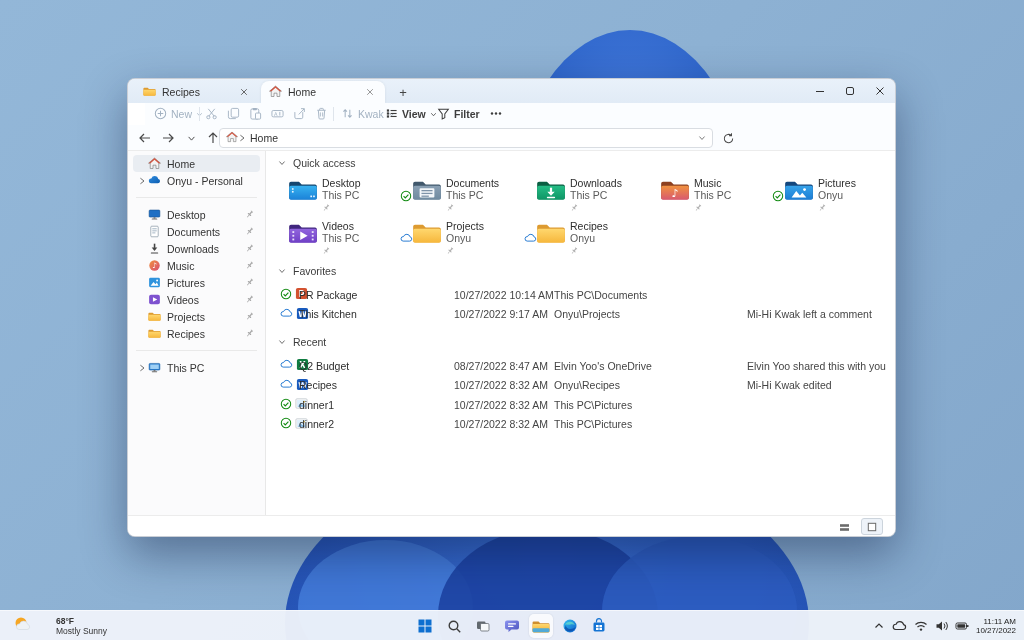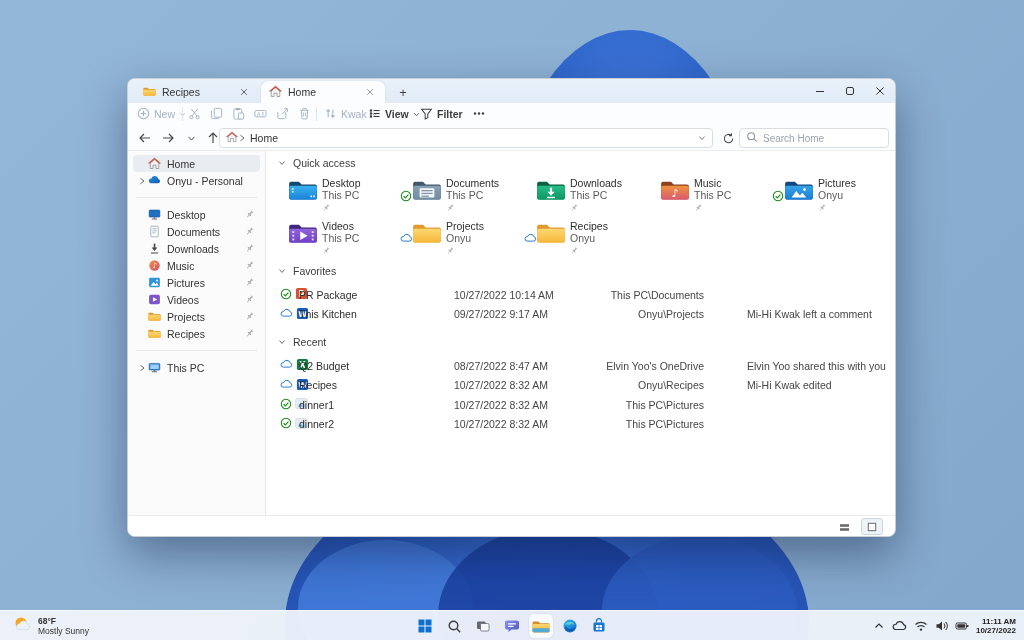--- a/index.html
+++ b/index.html
@@ -28,21 +28,21 @@
     padding:0 8px; font-size:10.5px; color:#333; }
   .tab .lbl { flex:1; margin-left:6px; white-space:nowrap; overflow:hidden; }
   .tab.inactive { background:transparent; }
   .tab.active { background:#fbfdff; border-radius:8px 8px 0 0; box-shadow:0 0 3px rgba(0,0,0,.08); }
   .tab-close { width:14px; height:14px; display:flex; align-items:center; justify-content:center; border-radius:3px; }
   #new-tab { position:absolute; left:266px; top:4px; width:18px; height:18px; display:flex;
     align-items:center; justify-content:center; color:#444; font-size:13px; }
   #win-controls { position:absolute; right:0; top:0; height:24px; display:flex; }
   .wbtn { width:30px; height:24px; display:flex; align-items:center; justify-content:center; }
 
-  #toolbar { position:absolute; left:0; top:24px; right:0; height:22px; background:#fbfdff; }
+  #toolbar { position:absolute; left:17px; top:24px; right:0; height:22px; background:#fbfdff; }
   .tbtn { position:absolute; top:0; height:22px; display:flex; align-items:center; gap:4px;
     font-size:10.5px; }
   .tbtn.gray { color:#a3b2c2; }
   .tbtn.dark { color:#3d3d3d;font-weight:bold; }
   .tsep { position:absolute; top:4px; width:1px; height:14px; background:#dfe5ec; }
 
   #addressrow { position:absolute; left:0; top:46px; right:0; height:26px; background:#fbfdff;
     border-bottom:1px solid #ececec; }
   .navbtn { position:absolute; top:4px; width:18px; height:18px; display:flex; align-items:center; justify-content:center; }
   #address-field { position:absolute; left:91px; top:3px; width:494px; height:20px; background:#fff;
@@ -79,41 +79,41 @@
   .tile .badge { position:absolute; left:0; top:13px; }
   .tile .fold { position:absolute; left:12px; top:3px; }
   .tile .txt { position:absolute; left:46px; top:2px; font-size:10.5px; line-height:12px; color:#2e2e2e; }
   .tile .loc { color:#5a5a5a; }
   .tile .tpin { margin-top:1px; opacity:.7; }
   .rowlist { position:absolute; left:0; right:0; }
   .frow { height:19.5px; display:flex; align-items:center; font-size:10.5px; color:#454545; }
   .frow .ci { width:32px; padding-left:13px; display:flex; align-items:center; gap:3px; }
   .frow .cn { width:155px; color:#2e2e2e; }
   .frow .cd { width:100px; }
-  .frow .cl { width:150px;text-align:right; }
+  .frow .cl { width:150px; }
   .frow .cm { flex:1;padding-left:43px; }
 
   #statusbar { position:absolute; left:0; bottom:0; right:0; height:21px; background:#fff;
     border-top:1px solid #ececec; }
   #view-details { position:absolute; right:44px; top:4px; }
   #view-large { position:absolute; right:12px; top:2px; width:22px; height:17px;
     background:#eef3f9; border:1px solid #ccd4dc; border-radius:3px;
     display:flex; align-items:center; justify-content:center; }
 
   
   #taskbar { position:absolute; left:0; bottom:0; width:1024px; height:30px;
     background:rgba(238,243,250,.96); z-index:10; border-top:1px solid rgba(255,255,255,.6); }
-  #weather { position:absolute; left:12px; top:3px; display:flex; align-items:center; gap:6px; }
+  #weather { position:absolute; left:12px; top:3px; display:flex; align-items:center; gap:24px; }
   #weather .wt { font-size:8.5px; line-height:10px; color:#333; }
   #weather .wt b { font-weight:bold; }
   #task-icons { position:absolute; left:50%; top:0; transform:translateX(-50%); height:30px;
     display:flex; align-items:center; gap:5px; }
   .ticon { width:24px; height:24px; display:flex; align-items:center; justify-content:center; border-radius:5px; }
   .ticon.active { background:rgba(255,255,255,.75); box-shadow:0 0 2px rgba(0,0,0,.12); }
-  #tray { position:absolute; right:8px; top:0; height:30px; display:flex; align-items:center; gap:7px;font-weight:bold; }
+  #tray { position:absolute; right:8px; top:0; height:30px; display:flex; align-items:center; gap:7px; }
   #clock { text-align:right; font-size:8px; line-height:9.5px; color:#222; }
 </style>
 </head>
 <body>
 
 <div class="bloom" id="bloom-dome"></div>
 <div class="bloom" id="bloom-body"></div>
 <div class="bloom" id="bloom-petal-light"></div>
 <div class="bloom" id="bloom-petal-dark"></div>
 <div class="bloom" id="bloom-petal-right"></div>
@@ -302,27 +302,20 @@
       <span class="crumb">Home</span>
       <span id="address-chevron"><span style="color:#6a6a6a"><svg width="8" height="8" viewBox="0 0 10 10">
               <path d="M1.8 3.2 L5 6.8 L8.2 3.2" fill="none" stroke="currentColor" stroke-width="1.1"></path>
             </svg></span></span>
     </div>
     <div id="refresh-btn">
         <svg width="13" height="13" viewBox="0 0 14 14">
           <path d="M11.5 7 a4.5 4.5 0 1 1 -1.4 -3.2 M10.2 1.4 v2.6 h-2.6" fill="none" stroke="#4a4a4a" stroke-width="1.1"></path>
         </svg>
       </div>
-    <div id="search-field">
-      <span id="ic-search"><svg width="12" height="12" viewBox="0 0 14 14">
-            <circle cx="6" cy="6" r="4" fill="none" stroke="#8a939c" stroke-width="1.2"></circle>
-            <line x1="9" y1="9" x2="12.5" y2="12.5" stroke="#8a939c" stroke-width="1.2"></line>
-          </svg></span>
-      <input readonly="" placeholder="Search Home" style="">
-    </div>
   </div>
 
   <div id="body">
     <div id="sidebar">
     <div class="side-item selected">
       <span class="nochev"></span>
       <span class="ic">
             <svg width="13" height="13" viewBox="0 0 14 14">
               <path d="M7 1.2 L13.4 6.6 H11.6 V12.4 H8.6 V8.8 H5.4 V12.4 H2.4 V6.6 H0.6 z" fill="#f3f3f3" stroke="#7a7a7a" stroke-width="0.7"></path>
               <path d="M7 1.2 L13.4 6.6 H11.2 L7 3 L2.8 6.6 H0.6 z" fill="#d2543f"></path>
@@ -819,21 +812,21 @@
       <span class="ci">
         <span><svg width="13" height="13" viewBox="0 0 14 14">
                   <path d="M3.4 9.8 h7 a2.3 2.3 0 0 0 .45 -4.55 A3.7 3.7 0 0 0 3.8 4.9 A2.35 2.35 0 0 0 3.4 9.8z" fill="#fff" stroke="#1b74cf" stroke-width="1"></path>
                 </svg></span>
         <span><svg width="13" height="13" viewBox="0 0 14 14">
                   <rect x="1" y="1" width="12" height="12" rx="2" fill="#185abd"></rect>
                   <text x="7" y="10.4" font-size="8.5" font-weight="bold" font-family="DejaVu Sans" fill="#fff" text-anchor="middle">W</text>
                 </svg></span>
       </span>
       <span class="cn">This Kitchen</span>
-      <span class="cd">09/27/2022 9:17 AM</span>
+      <span class="cd">10/27/2022 9:17 AM</span>
       <span class="cl">Onyu\Projects</span>
       <span class="cm">Mi-Hi Kwak left a comment</span>
     </div>
         </div>
       <div class="sec-header" style="top:185px">
         <span class="schev" style="color: rgb(90, 90, 90);"><svg width="8" height="8" viewBox="0 0 10 10">
               <path d="M1.8 3.2 L5 6.8 L8.2 3.2" fill="none" stroke="currentColor" stroke-width="1.1"></path>
             </svg></span>
         <span>Recent</span>
       </div>

